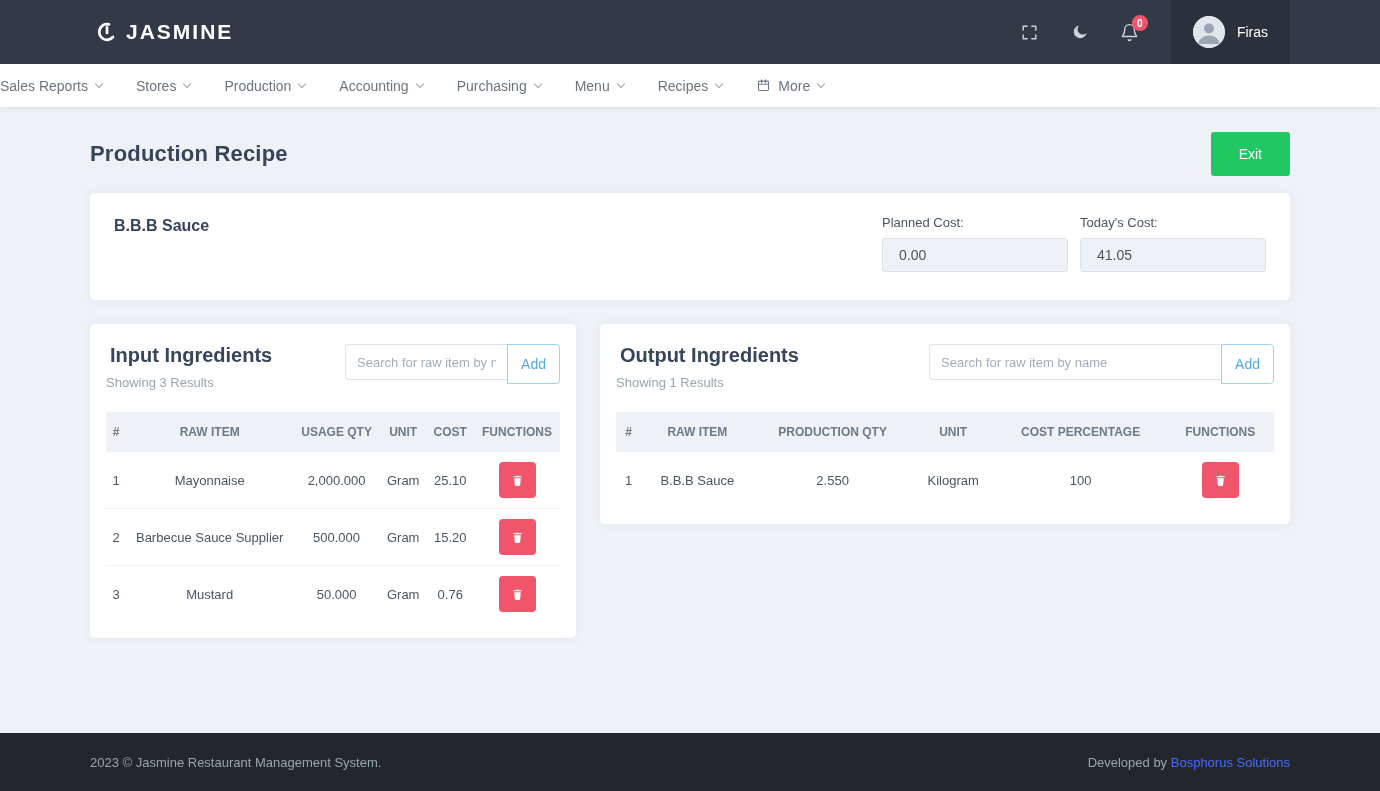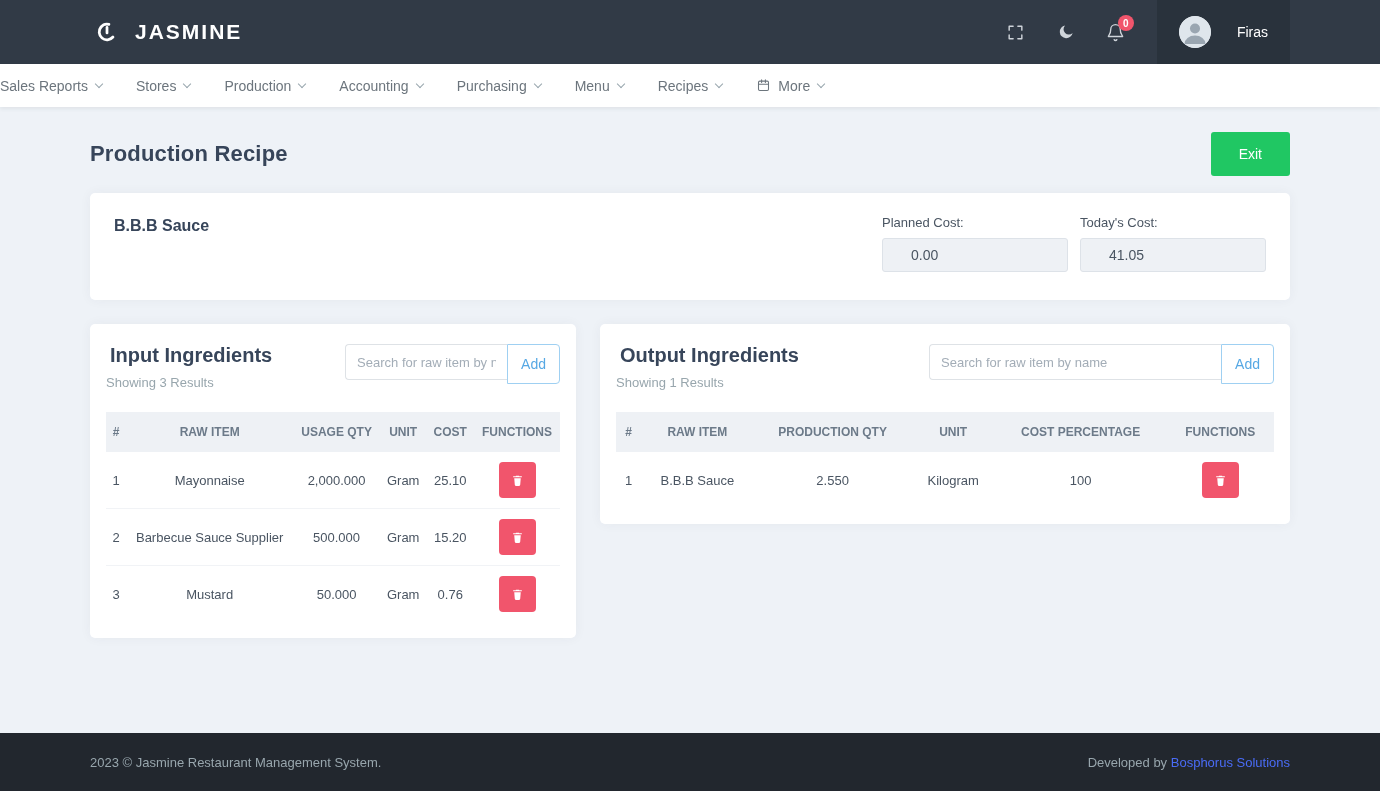--- a/index.html
+++ b/index.html
@@ -9,33 +9,33 @@
     background:#eef2f7;
     display:flex; flex-direction:column;
   }
 
   
   .topbar {
     height:64px; background:#313a46; flex:0 0 auto;
     display:flex; align-items:center; justify-content:space-between;
     padding-left:96px;
   }
-  .brand { display:flex; align-items:center; gap:17px; cursor:pointer; }
+  .brand { display:flex; align-items:center; gap:8px; cursor:pointer; }
   .brand-text { color:#ffffff; font-size:21px; font-weight:700; letter-spacing:2px; }
   .logo-icon { display:flex; align-items:center; }
   .topbar-right { display:flex; align-items:center; height:64px; padding-right:90px; }
   .top-icon { width:20px; height:20px; margin:0 15px; position:relative; cursor:pointer; display:flex; align-items:center; justify-content:center; }
   .badge {
     position:absolute; top:-7px; right:-8px; min-width:16px; height:16px;
     background:#f1556c; border-radius:50%; color:#fff; font-size:10px; font-weight:700;
     display:flex; align-items:center; justify-content:center; padding:0 3px;
   }
   .user-box {
     margin-left:16px; height:64px; background:#29323c; padding:0 22px;
-    display:flex; align-items:center; gap:26px; cursor:pointer;
+    display:flex; align-items:center; gap:12px; cursor:pointer;
   }
   .avatar { width:32px; height:32px; border-radius:50%; background:#e3e8ed; display:flex; align-items:center; justify-content:center; overflow:hidden; }
   .user-name { color:#ffffff; font-size:14px; }
 
   
   .navbar {
     height:43px; background:#ffffff; flex:0 0 auto;
     box-shadow:0 2px 4px rgba(50,58,70,.08);
     display:flex; align-items:center; position:relative; z-index:2;
   }
@@ -61,21 +61,21 @@
   .recipe-card {
     margin-top:17px; padding:22px 24px 28px 24px;
     display:flex; justify-content:space-between; align-items:flex-start;
   }
   .recipe-name { font-size:16px; font-weight:700; color:#37455a; padding-top:2px; }
   .cost-group { display:flex; gap:12px; }
   .cost-field { display:flex; flex-direction:column; }
   .cost-label { font-size:13px; color:#4a5562; margin-bottom:8px; }
   .cost-input {
     width:186px; height:34px; background:#eef1f5; border:1px solid #dde2e8;
-    border-radius:3px; padding:0 28px; font-size:14px; color:#4a5562; font-family:inherit;
+    border-radius:3px; padding:0 16px; font-size:14px; color:#4a5562; font-family:inherit;
   }
 
   .panels { display:flex; gap:24px; margin-top:24px; align-items:flex-start; }
   .panel { padding:20px 16px 16px 16px; }
   .panel-left  { width:486px; }
   .panel-right { width:690px; }
   .panel-head { display:flex; justify-content:space-between; align-items:flex-start; padding:0 0 4px 0; }
   .panel-title { font-size:20px; font-weight:700; color:#37455a; margin-left:4px; }
   .panel-sub { font-size:13px; color:#98a6ad; margin-top:8px; }
   .search-group { display:flex; }

